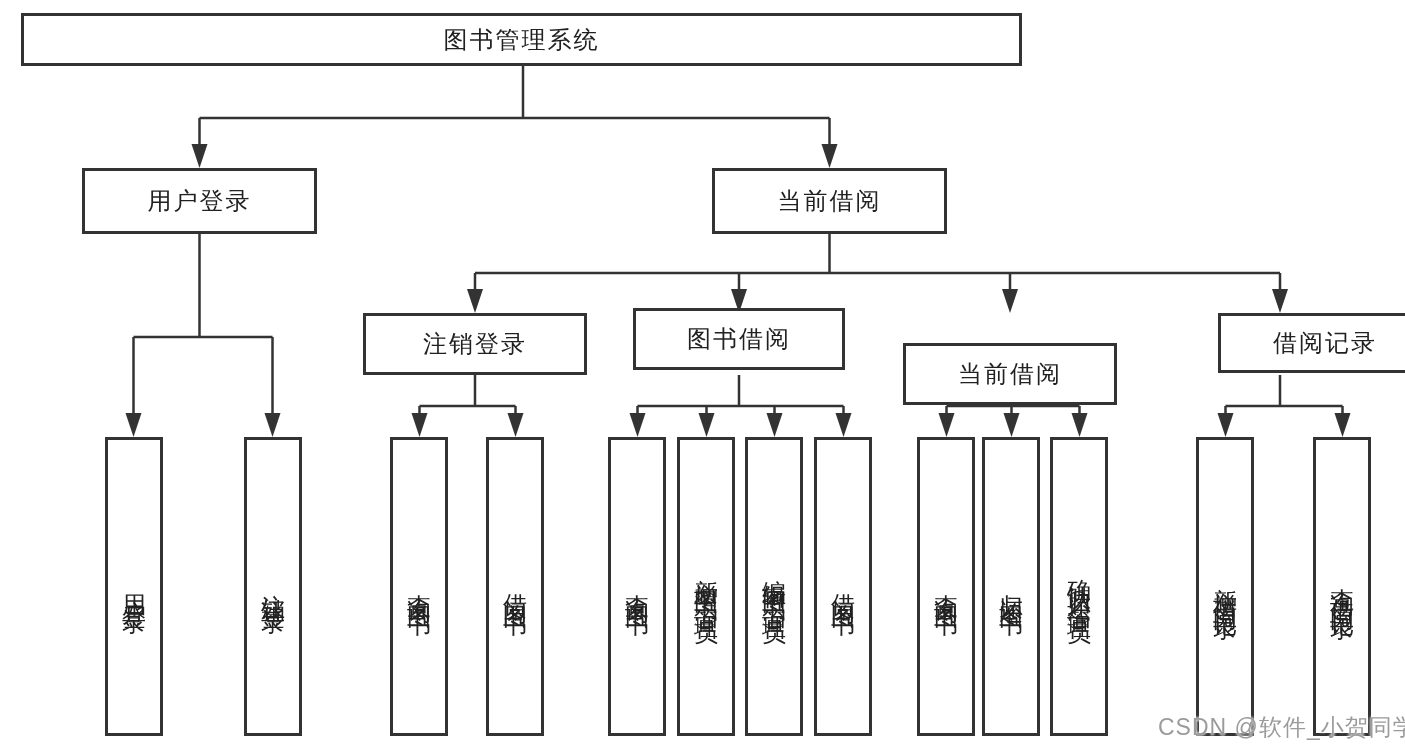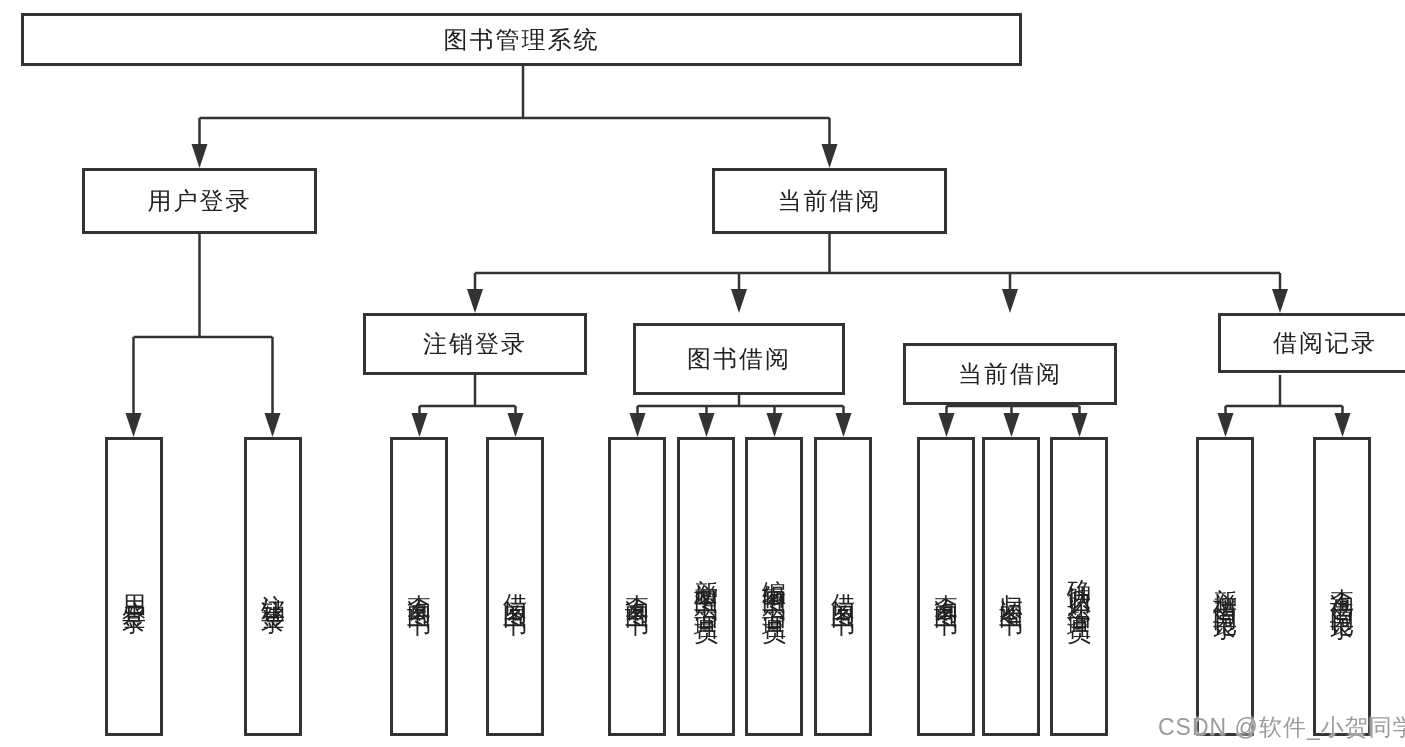--- a/index.html
+++ b/index.html
@@ -36,21 +36,21 @@
     writing-mode: vertical-rl;
     text-orientation: mixed;
     letter-spacing: 6px;
     line-height: 1;
   }
   
   .b-root            { left: 21px;   top: 13px;  width: 1001px; height: 53px; }
   .b-user-login      { left: 82px;   top: 168px; width: 235px;  height: 66px; }
   .b-book-mgmt       { left: 712px;  top: 168px; width: 235px;  height: 66px; }
   .b-new-books       { left: 363px;  top: 313px; width: 224px;  height: 62px; }
-  .b-book-borrow     { left: 633px;  top: 323px; width: 212px;  height: 72px; }
+  .b-book-borrow     { left: 633px;  top: 308px; width: 212px;  height: 62px; }
   .b-current-borrow  { left: 903px;  top: 313px; width: 214px;  height: 62px; margin-top: 30px; }
   .b-borrow-records  { left: 1173px; top: 313px; width: 214px;  height: 60px; margin-left: 45px; }
   
   .v1  { left: 105px;  }
   .v2  { left: 244px;  }
   .v3  { left: 390px;  }
   .v4  { left: 486px;  }
   .v5  { left: 608px;  }
   .v6  { left: 677px;  }
   .v7  { left: 745px;  }

